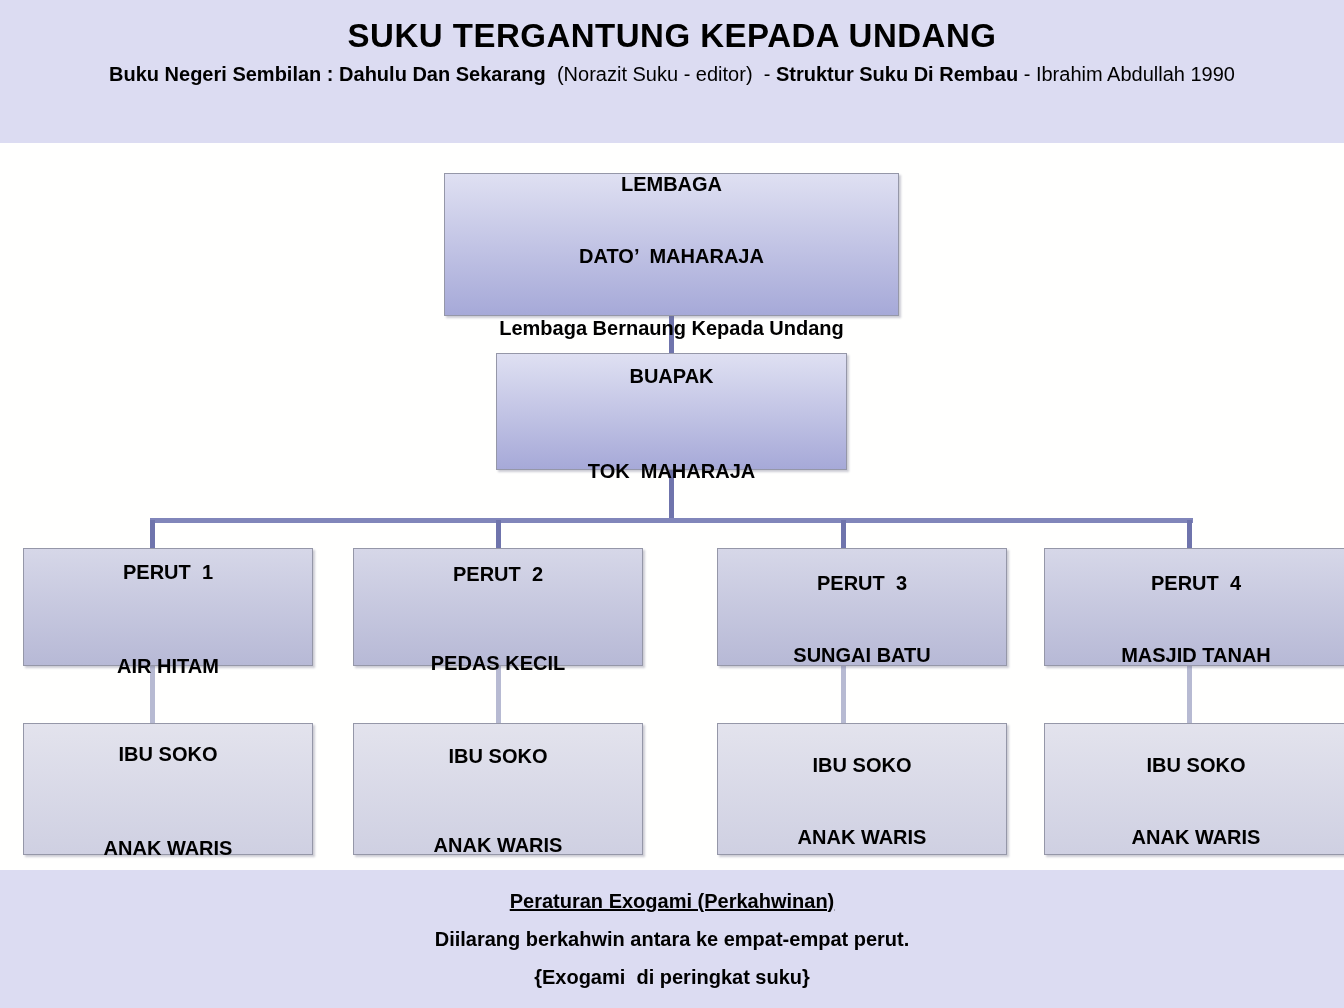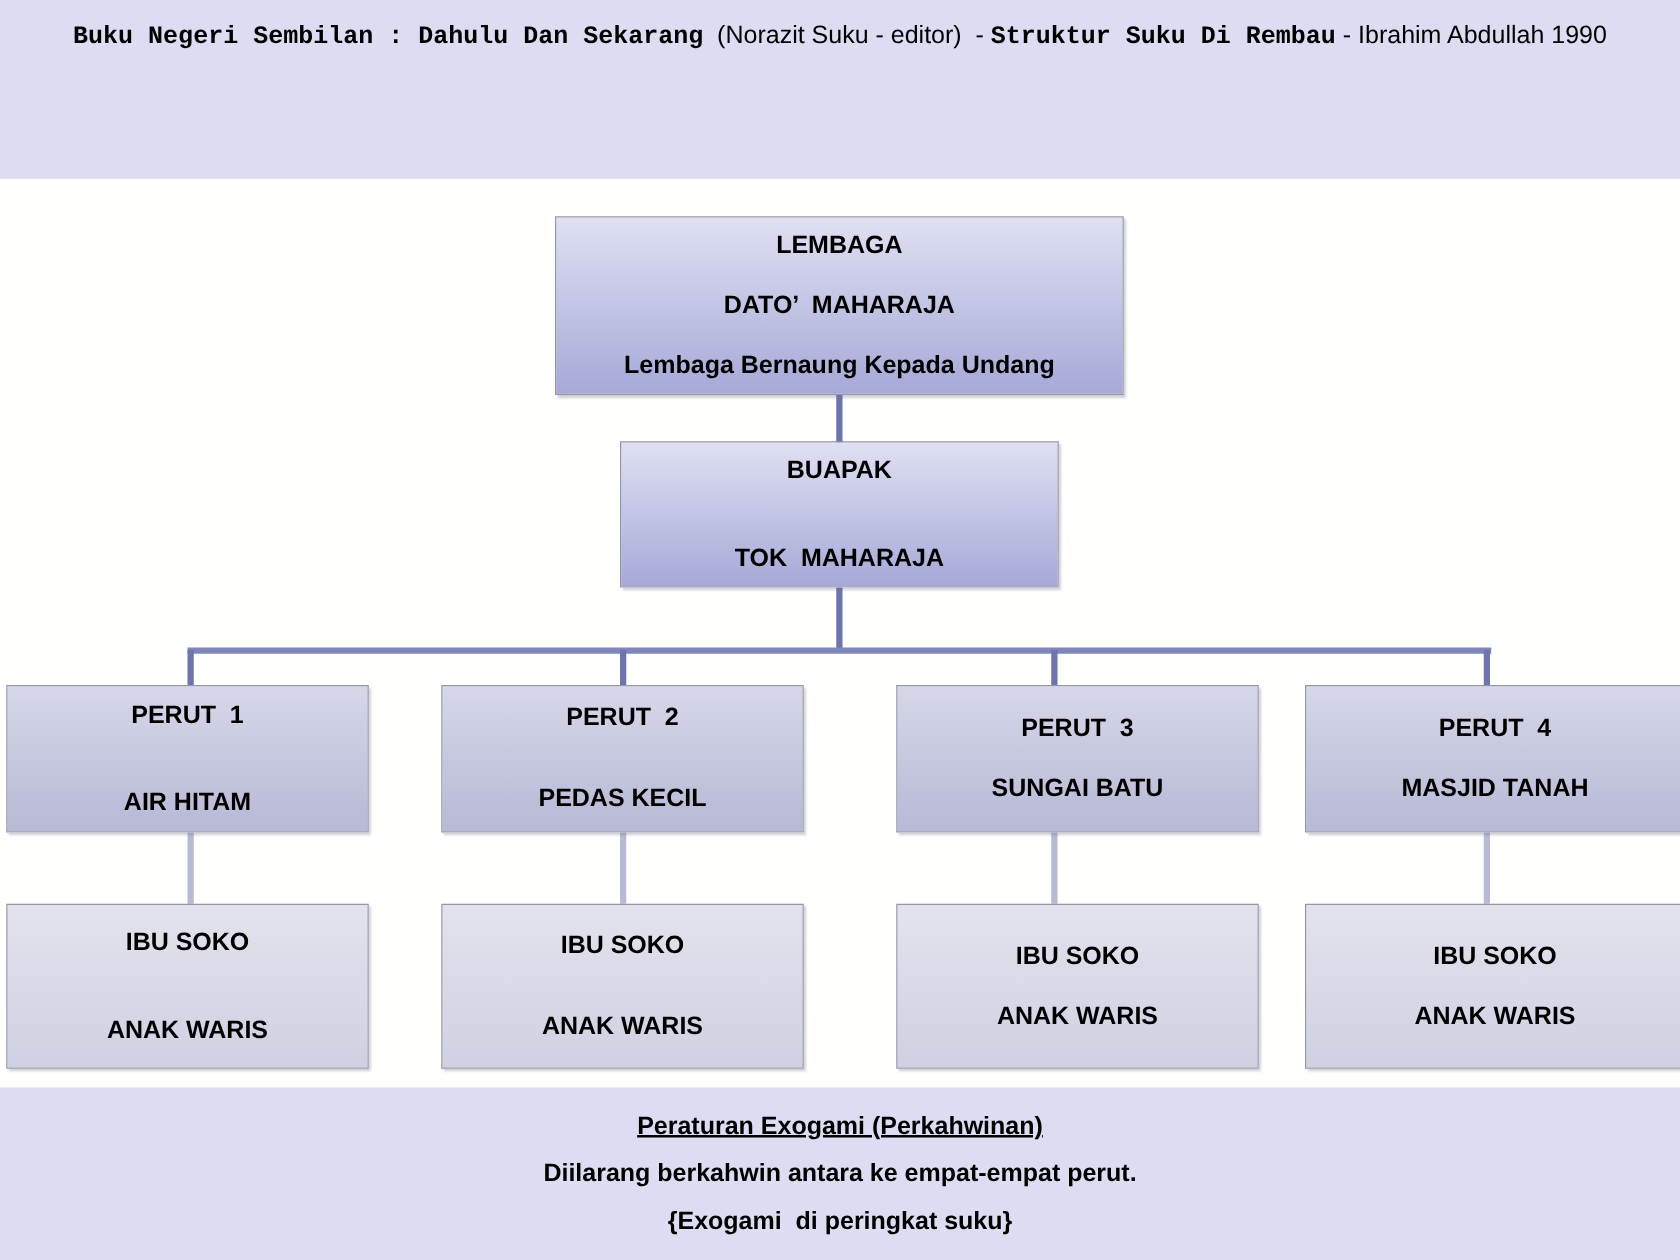--- a/index.html
+++ b/index.html
@@ -17,55 +17,56 @@
   *{margin:0;padding:0;box-sizing:border-box;}
   html,body{width:1344px;height:1008px;}
   body{font-family:"Liberation Sans", sans-serif;color:var(--text);}
   .page{position:relative;width:1344px;height:1008px;background:var(--canvas_bg);overflow:hidden;}
 
   
   .header{position:absolute;left:0;top:0;width:1344px;height:143px;background:var(--panel_bg);
           display:flex;flex-direction:column;align-items:center;padding-top:13px;}
   .title-line{font-size:33px;font-weight:bold;line-height:46px;letter-spacing:0.5px;text-align:center;white-space:pre-wrap;}
   .subtitle{margin-top:4px;font-size:20px;text-align:center;white-space:pre-wrap;}
-  .subtitle .b{font-weight:bold;font-family:Liberation Mono, monospace;}
+  .subtitle .b{font-weight:bold;}
 
   
   .footer{position:absolute;left:0;top:870px;width:1344px;height:138px;background:var(--panel_bg);
           display:flex;flex-direction:column;align-items:center;padding-top:20px;row-gap:15px;text-align:center;}
   .fline{font-size:20px;font-weight:bold;white-space:pre-wrap;}
   .fline.u{text-decoration:underline;}
 
   
   .node{position:absolute;border:1px solid var(--border);
         box-shadow:2px 2px 2px rgba(110,110,135,0.35);
         display:flex;flex-direction:column;align-items:center;justify-content:center;row-gap:25px;}
-  .node .line{font-size:20px;font-weight:bold;white-space:pre-wrap;text-align:right;}
+  .node .line{font-size:20px;font-weight:bold;white-space:pre-wrap;text-align:right;margin-top:24px;}
   .node-root,.node-l2{background:linear-gradient(180deg,var(--box1_top) 0%,var(--box1_bottom) 100%);}
   .node-perut{background:linear-gradient(180deg,var(--box2_top) 0%,var(--box2_bottom) 100%);}
   .node-ibu{background:linear-gradient(180deg,var(--box3_top) 0%,var(--box3_bottom) 100%);}
 
   .node-root{left:444px;top:173px;width:455px;height:143px;}
   .node-l2{left:496px;top:353px;width:351px;height:117px;gap:48px;}
-  .p1{left:5px;gap:47px;}  .p2{left:353px;gap:42px;} .p3{left:717px;} .p4{left:1044px;}
+  .p1{left:23px;gap:47px;}  .p2{left:353px;gap:42px;} .p3{left:717px;} .p4{left:1044px;}
   .node-perut{top:548px;width:290px;height:118px;}
   .node-ibu{top:723px;width:290px;height:132px;}
   .p4.node-perut,.p4.node-ibu{width:304px;}
 
   
   .conn{position:absolute;background:var(--connector_dark);}
   .conn.h{background:var(--connector_mid);}
   .conn.light{background:var(--connector_light);}
 </style>
 </head>
 <body>
 
 <div class="page">
 
   <div class="header">
+    <div class="title-line">SUKU TERGANTUNG KEPADA UNDANG</div>
     <div class="subtitle"><span class="b">Buku Negeri Sembilan : Dahulu Dan Sekarang</span><span>  (Norazit Suku - editor)  </span><span>- </span><span class="b">Struktur Suku Di Rembau</span><span> - Ibrahim Abdullah 1990</span></div>
   </div>
 
   <div class="conn" style="left:669px;top:316px;width:5px;height:38px;"></div>
   <div class="conn" style="left:669px;top:470px;width:5px;height:50px;"></div>
   <div class="conn h" style="left:150px;top:518px;width:1043px;height:5px;"></div>
   <div class="conn" style="left:150px;top:520px;width:5px;height:28px;"></div>
   <div class="conn" style="left:496px;top:520px;width:5px;height:28px;"></div>
   <div class="conn" style="left:841px;top:520px;width:5px;height:28px;"></div>
   <div class="conn" style="left:1187px;top:520px;width:5px;height:28px;"></div>

